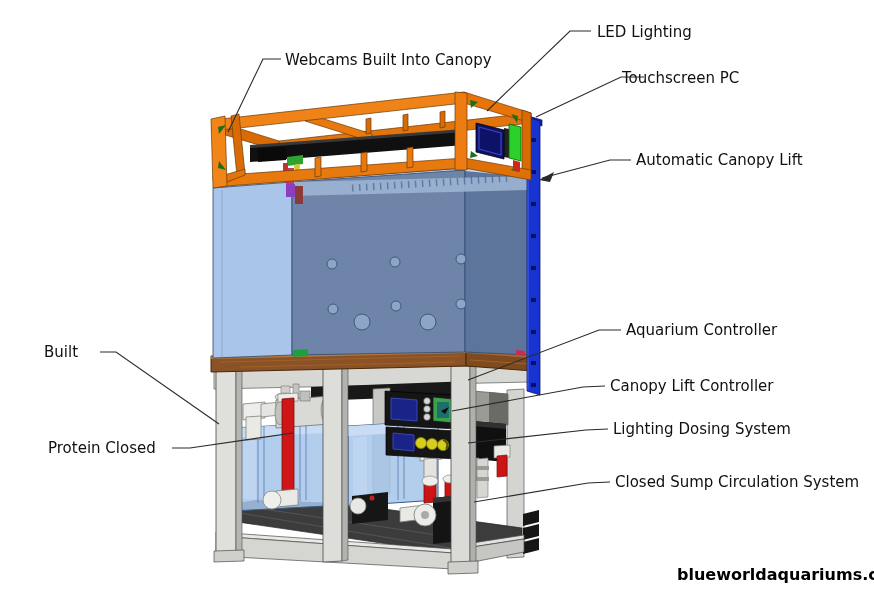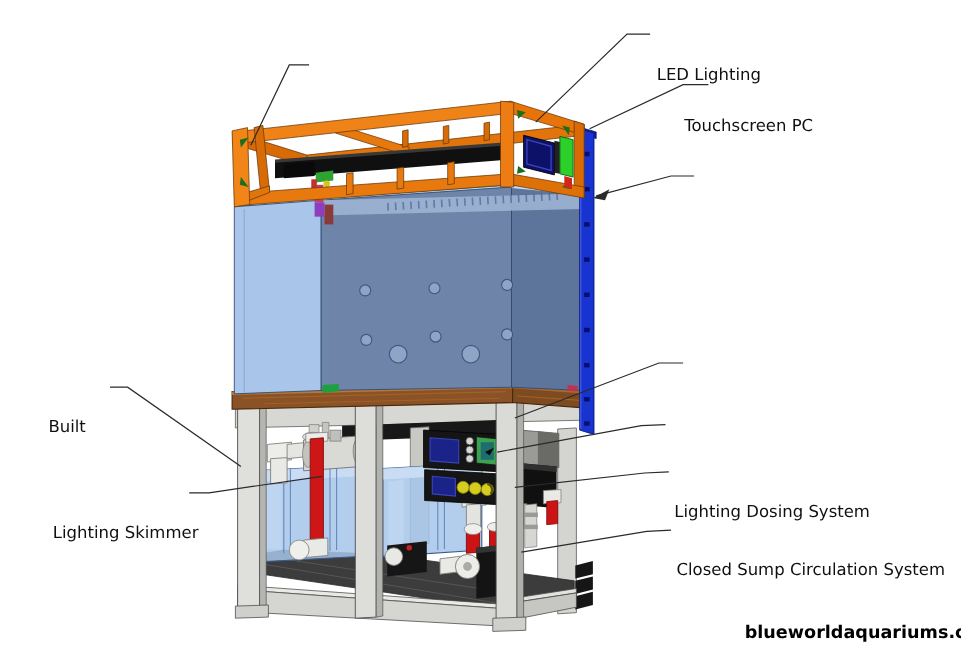--- a/index.html
+++ b/index.html
@@ -11,21 +11,20 @@
     font-family:"DejaVu Sans", sans-serif;
   }
   .stage svg{position:absolute;left:0;top:0;}
   .callout{
     position:absolute;
     font-size:15px;
     line-height:18px;
     color:#101010;
     white-space:nowrap;
     letter-spacing:0px;
-    margin-top:36px;
   }
   .watermark{
     position:absolute;
     font-size:16px;
     font-weight:bold;
     color:#000000;
     white-space:nowrap;
   }
 </style>
 </head>
@@ -283,21 +282,25 @@
     <polyline points="621,330 599,330 468,380"></polyline>
     <polyline points="605,386 583,387 452,411"></polyline>
     <polyline points="608,429 586,430 468,443"></polyline>
     <polyline points="610,482 588,483 474,502"></polyline>
     <polyline points="100,352 116,352 219,424"></polyline>
     <polyline points="172,448 190,448 293,433"></polyline>
     <polygon points="539,180 554,172 550,182" fill="#2a2a2a" stroke="none"></polygon>
   </g>
 </svg>
 
+<div class="callout" style="left:285px;top:51px">Webcams Built Into Canopy</div>
 <div class="callout" style="left:597px;top:23px">LED Lighting</div>
 <div class="callout" style="left:622px;top:69px">Touchscreen PC</div>
+<div class="callout" style="left:636px;top:151px">Automatic Canopy Lift</div>
+<div class="callout" style="left:626px;top:321px">Aquarium Controller</div>
 <div class="callout" style="left:44px;top:343px">Built</div>
-<div class="callout" style="left:48px;top:439px">Lighting Skimmer</div>
+<div class="callout" style="left:610px;top:377px">Canopy Lift Controller</div>
+<div class="callout" style="left:48px;top:439px">Protein Closed</div>
 <div class="callout" style="left:613px;top:420px">Lighting Dosing System</div>
 <div class="callout" style="left:615px;top:473px">Closed Sump Circulation System</div>
 <div class="watermark" style="left:677px;top:565px">blueworldaquariums.com</div>
 
 </div>
 
 </body></html>

